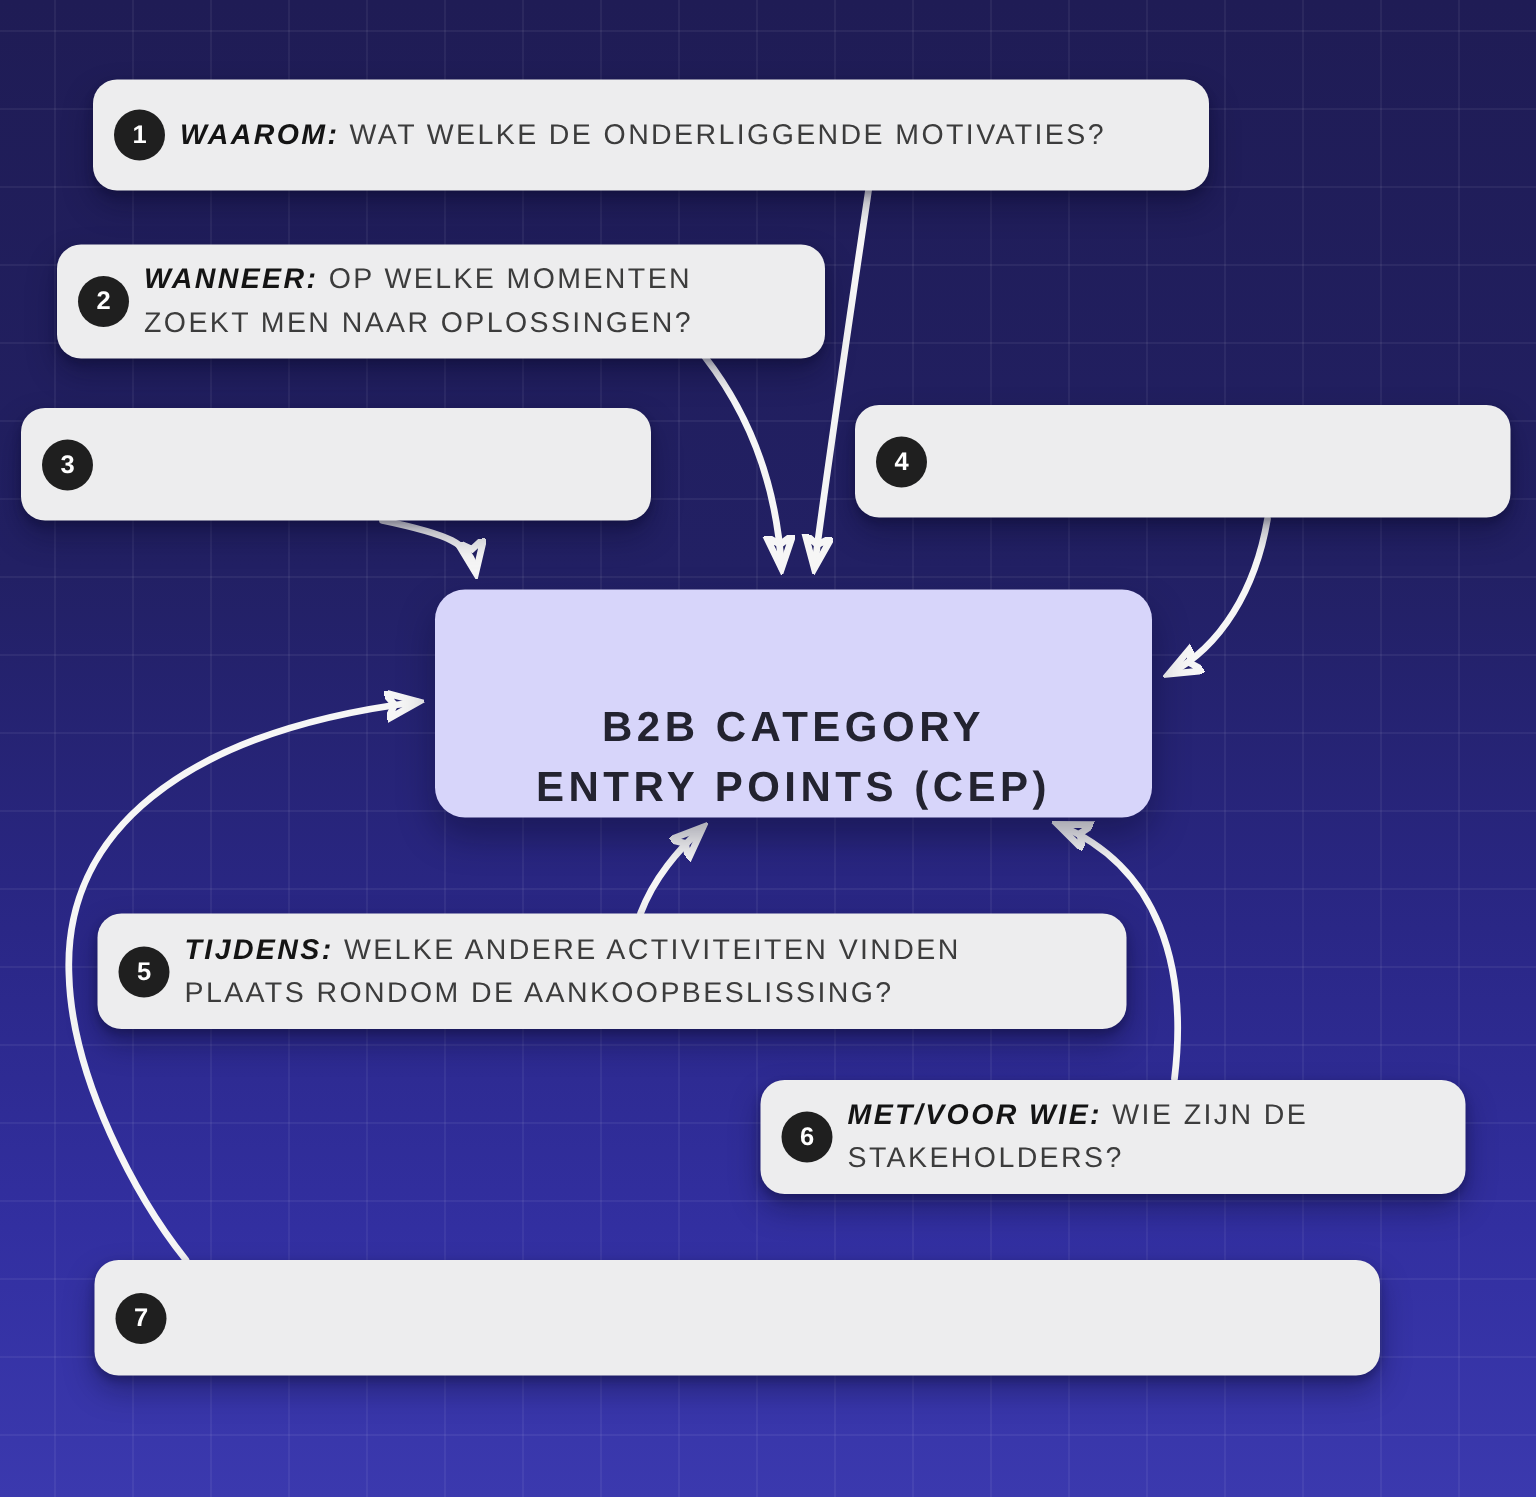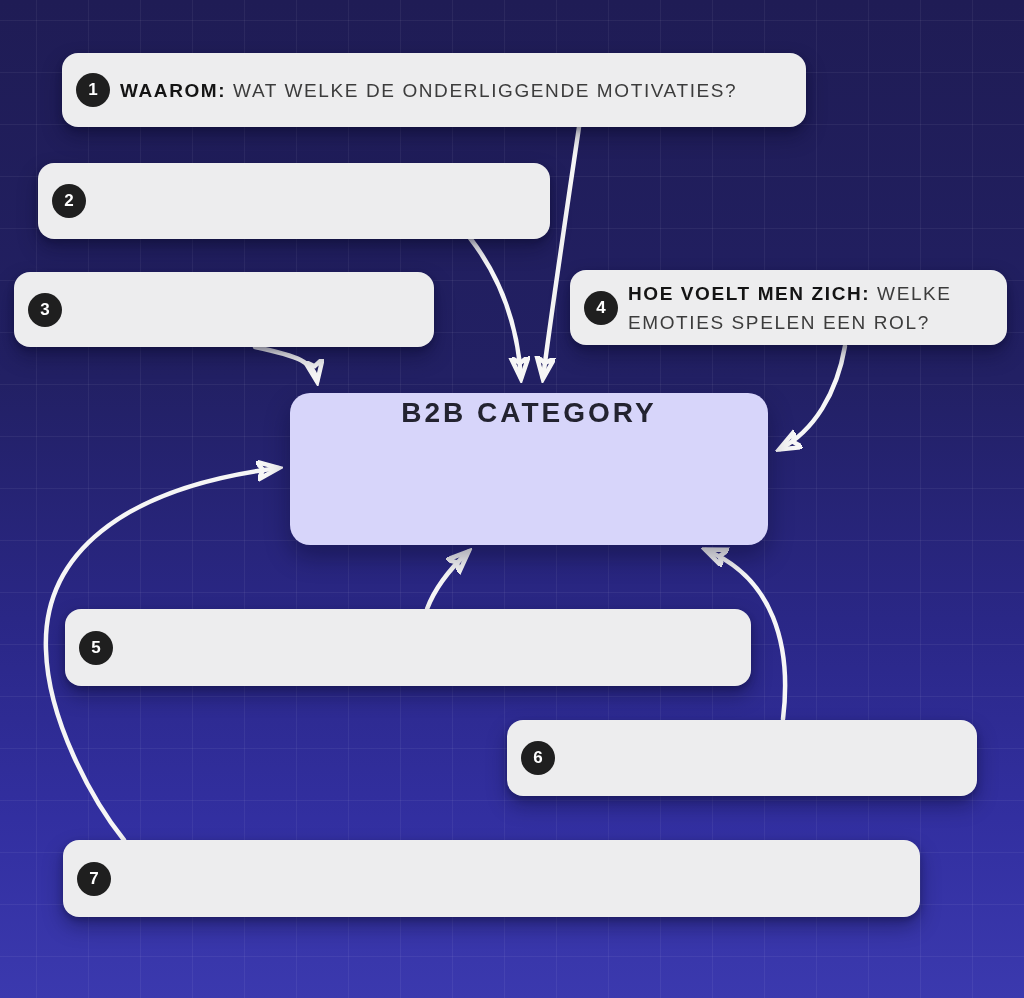--- a/index.html
+++ b/index.html
@@ -28,33 +28,33 @@
     flex:0 0 auto;width:34px;height:34px;border-radius:50%;
     background:#1f1f1f;color:#ffffff;
     display:flex;align-items:center;justify-content:center;
     font-size:17px;font-weight:bold;
   }
   .txt{
     margin:0;white-space:pre-line;
     font-size:19px;line-height:29px;letter-spacing:1.6px;
     color:#3c3c3c;
   }
-  .lbl{font-weight:bold;color:#141414;}
+  .lbl{font-weight:bold;color:#141414;font-style:italic;}
   .card1{left:62px;top:53px;width:744px;height:74px;}
   .card2{left:38px;top:163px;width:512px;height:76px;}
   .card3{left:14px;top:272px;width:420px;height:75px;}
   .card4{left:570px;top:270px;width:437px;height:75px;}
   .card5{left:65px;top:609px;width:686px;height:77px;}
   .card6{left:507px;top:720px;width:470px;height:76px;}
   .card7{left:63px;top:840px;width:857px;height:77px;}
   .center{
     position:absolute;z-index:2;
     left:290px;top:393px;width:478px;height:152px;
     background:#d7d5fa;border-radius:20px;
-    display:flex;flex-direction:column;align-items:center;justify-content:space-between;
+    display:flex;flex-direction:column;align-items:center;justify-content:flex-end;
     box-shadow:0 12px 24px rgba(8,8,38,.38);
     font-size:28px;line-height:40px;font-weight:bold;letter-spacing:3px;
     color:#232330;text-align:center;
   }
 </style>
 </head>
 <body>
 
 <div class="canvas">
 
@@ -73,41 +73,46 @@
     <path d="M 124,840 C 92,800 48,720 46,650 C 42,556 120,488 278,468" marker-end="url(#ah)"></path>
   </svg>
 
   <div class="card card1">
     <span class="badge">1</span>
     <p class="txt"><span class="lbl">WAAROM:</span> <span>WAT WELKE DE ONDERLIGGENDE MOTIVATIES?</span></p>
   </div>
 
   <div class="card card2">
     <span class="badge">2</span>
+    <p class="txt"><span class="lbl">WANNEER:</span> <span>OP WELKE MOMENTEN
+ZOEKT MEN NAAR OPLOSSINGEN?</span></p>
   </div>
 
   <div class="card card3">
     <span class="badge">3</span>
   </div>
 
   <div class="card card4">
     <span class="badge">4</span>
-    <p class="txt"><span class="lbl">HOE VOELT MEN ZICH:</span> <span>WELKE
-EMOTIES SPELEN EEN ROL?</span></p>
   </div>
 
   <div class="card card5">
     <span class="badge">5</span>
+    <p class="txt"><span class="lbl">TIJDENS:</span> <span>WELKE ANDERE ACTIVITEITEN VINDEN
+PLAATS RONDOM DE AANKOOPBESLISSING?</span></p>
   </div>
 
   <div class="card card6">
     <span class="badge">6</span>
+    <p class="txt"><span class="lbl">MET/VOOR WIE:</span> <span>WIE ZIJN DE
+STAKEHOLDERS?</span></p>
   </div>
 
   <div class="card card7">
     <span class="badge">7</span>
   </div>
 
   <div class="center">
     <div>B2B CATEGORY</div>
+    <div>ENTRY POINTS (CEP)</div>
   </div>
 
 </div>
 
 </body></html>

